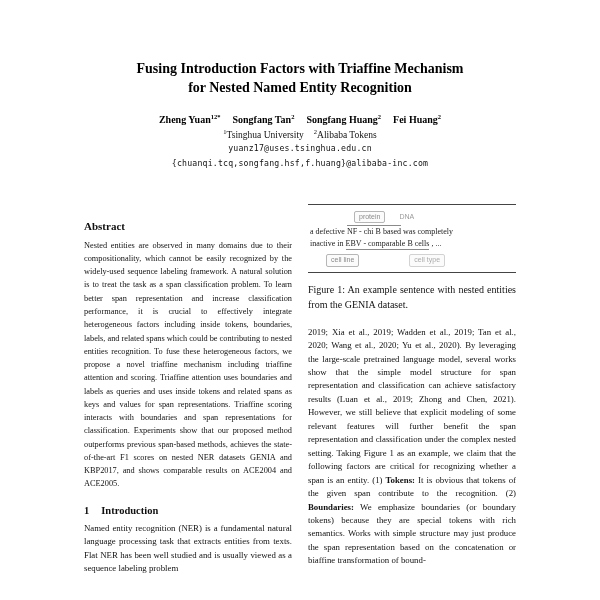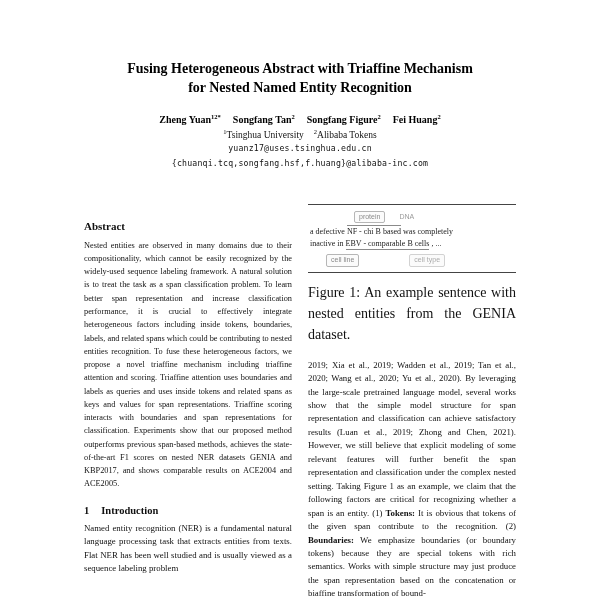--- a/index.html
+++ b/index.html
@@ -102,40 +102,40 @@
     color: #9a9a9a;
     font-family: "Liberation Sans", sans-serif;
     font-size: 7px;
   }
   .fig-sentence { color: #222; }
   .ent-top { border-top: 1px solid #8a8a8a; padding-top: 1px; }
   .ent-bottom { border-bottom: 1px solid #8a8a8a; padding-bottom: 1px; }
   .fig-bottomlabels { padding-left: 16px; margin-top: 4px; }
   .lab-light { border-color: #d2d2d2; color: #ababab; margin-left: 36px; }
   .fig-caption {
-    font-size: 14px;
+    font-size: 10px;
     line-height: 1.5;
     margin-top: 9px;
     text-align: justify;
   }
   .col-right .body-text { margin-top: 14px; }
   strong { font-weight: bold; }
 </style>
 </head>
 <body>
 
 <div class="page">
   <div class="content">
 
     <div class="title">
-      <div>Fusing Heterogeneous Abstract with Triaffine Mechanism</div>
+      <div>Fusing Introduction Factors with Triaffine Mechanism</div>
       <div>for Nested Named Entity Recognition</div>
     </div>
 
-    <div class="authors"><span class="author"><span>Zheng Yuan</span><sup>12*</sup></span><span class="author"><span>Songfang Tan</span><sup>2</sup></span><span class="author"><span>Songfang Figure</span><sup>2</sup></span><span class="author"><span>Fei Huang</span><sup>2</sup></span></div>
+    <div class="authors"><span class="author"><span>Zheng Yuan</span><sup>12*</sup></span><span class="author"><span>Songfang Tan</span><sup>2</sup></span><span class="author"><span>Songfang Huang</span><sup>2</sup></span><span class="author"><span>Fei Huang</span><sup>2</sup></span></div>
 
     <div class="affils"><span class="affil"><sup>1</sup><span>Tsinghua University</span></span><span class="affil"><sup>2</sup><span>Alibaba Tokens</span></span></div>
 
     <div class="emails">yuanz17@uses.tsinghua.edu.cn</div>
     <div class="emails">{chuanqi.tcq,songfang.hsf,f.huang}@alibaba-inc.com</div>
 
     <div class="cols">
 
       <div class="col-left">
         <div class="abs-heading">Abstract</div>

